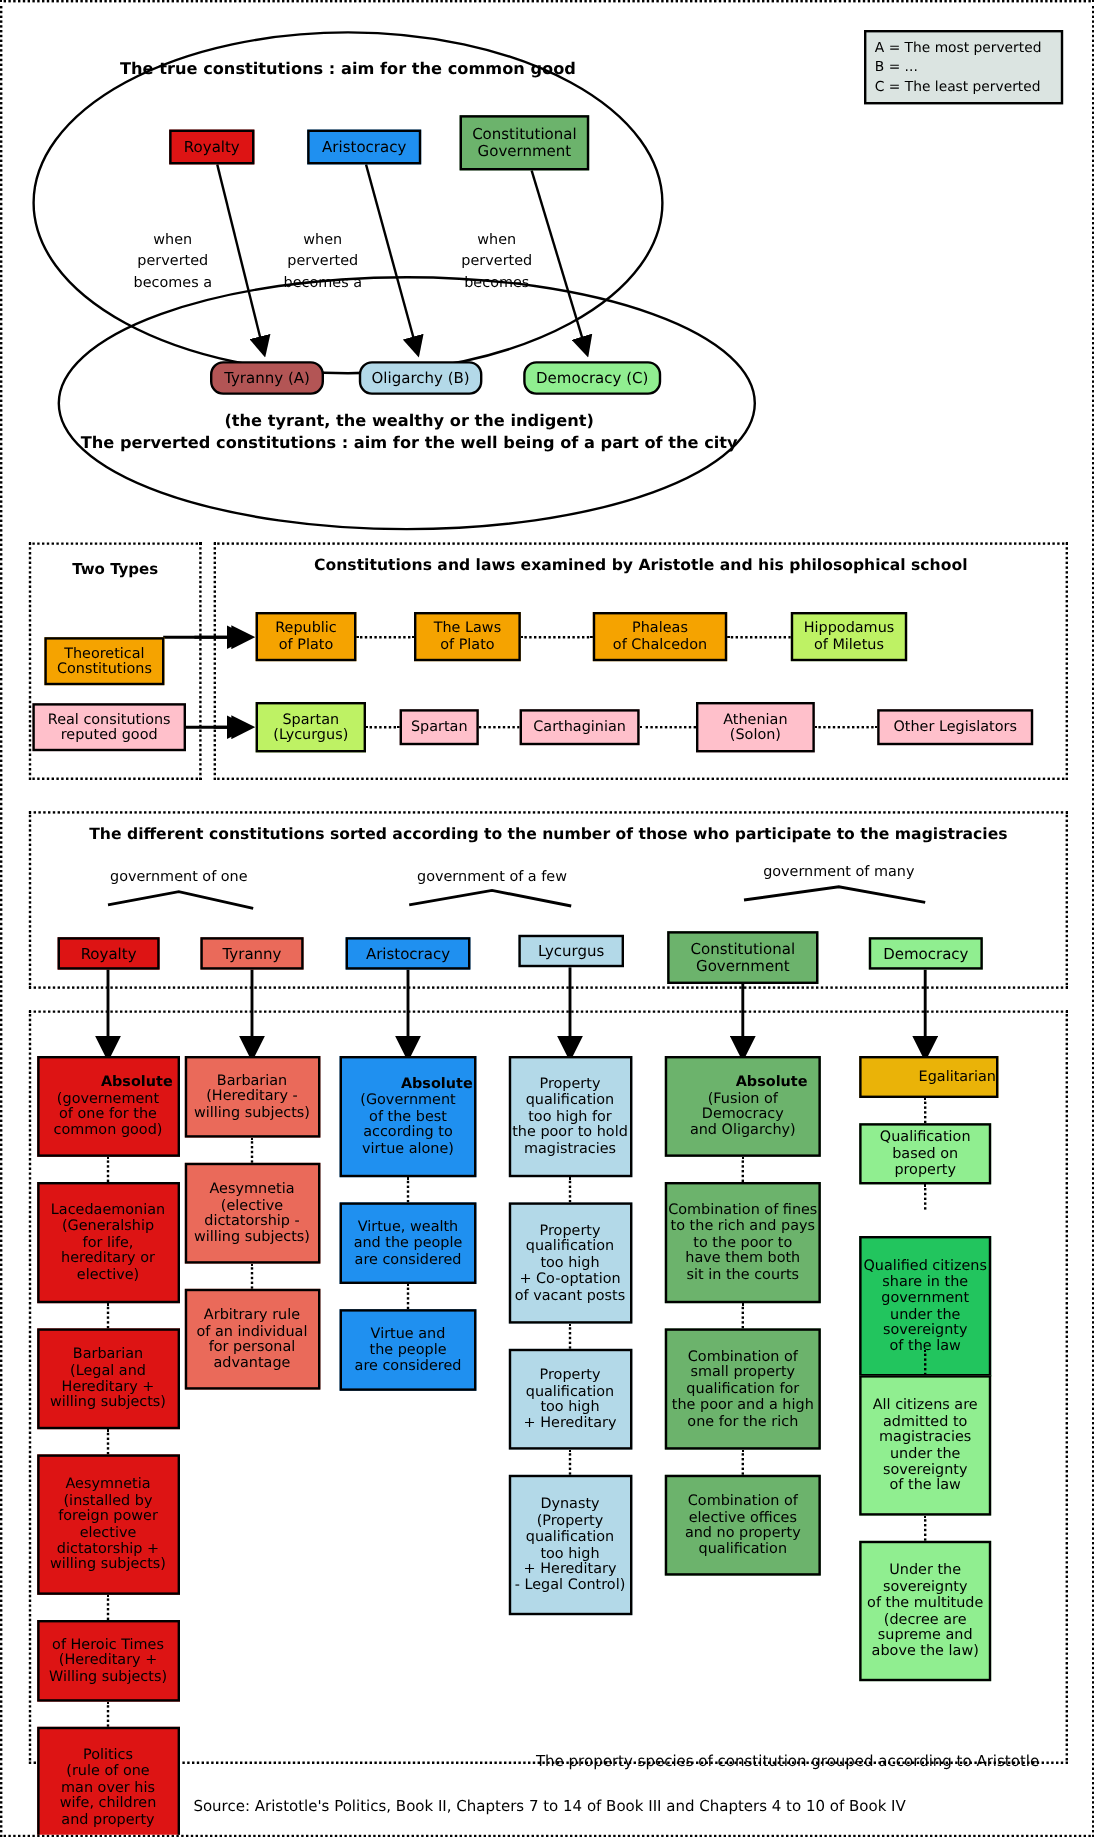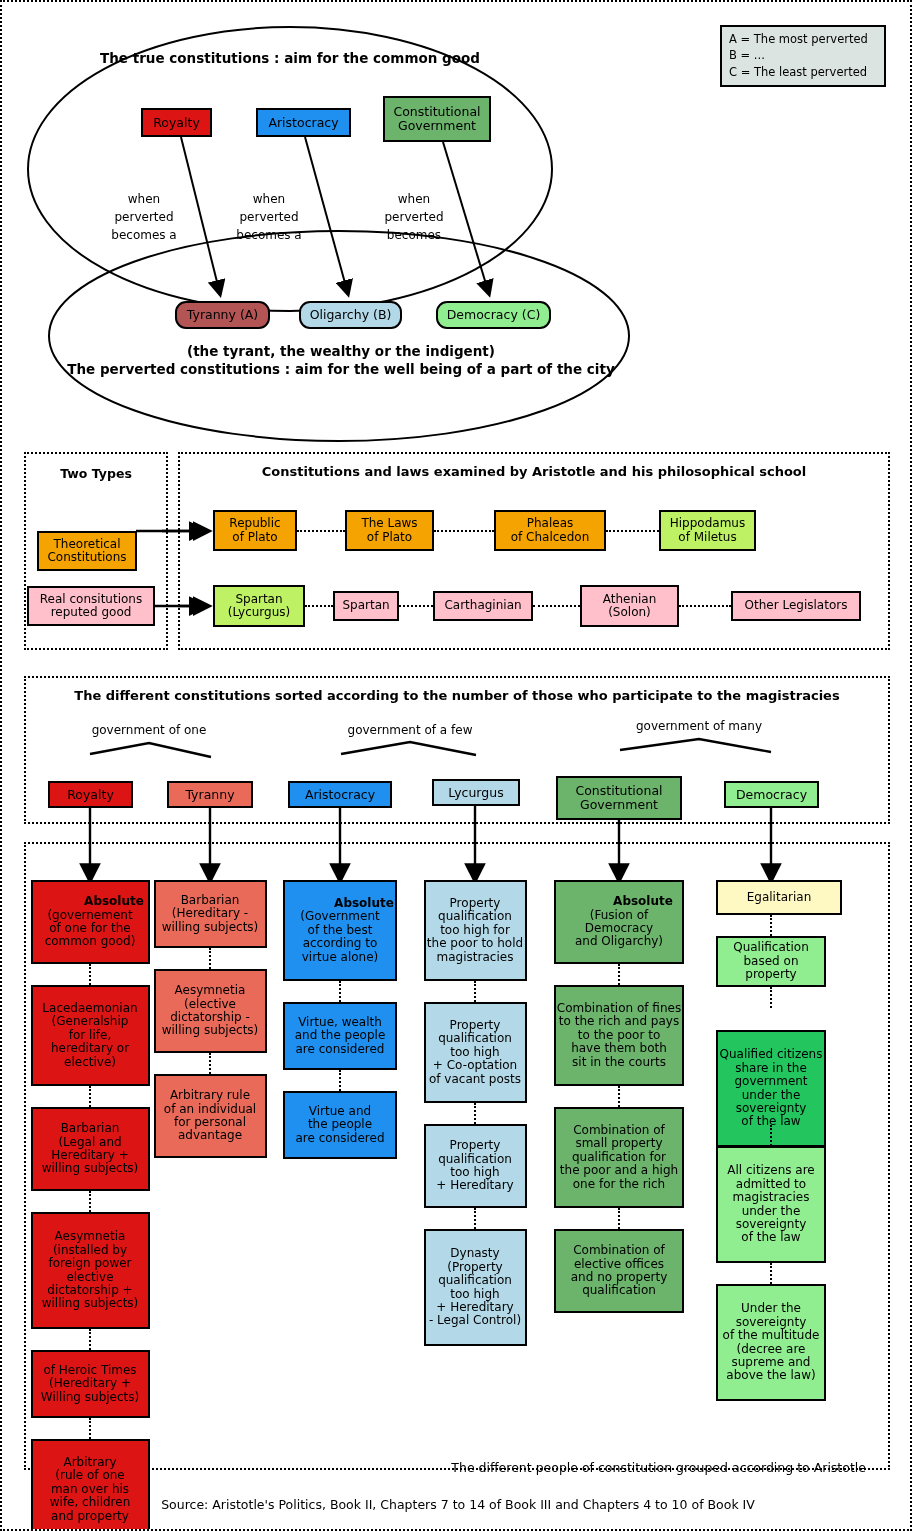--- a/index.html
+++ b/index.html
@@ -226,21 +226,21 @@
 (installed by
 foreign power
 elective
 dictatorship +
 willing subjects)</div></div>
       <div class="abs" style="left: 87px; top: 1327px; height: 21px; border-left: 2.5px dotted rgb(0, 0, 0);"></div>
       <div class="abs box" style="left: 28.5px; top: 1348px; width: 119px; height: 68px; background: rgb(221, 20, 20); font-size: 12px; flex-direction: column;"><div style="white-space: pre-line;">of Heroic Times
 (Hereditary +
 Willing subjects)</div></div>
       <div class="abs" style="left: 87px; top: 1416px; height: 21px; border-left: 2.5px dotted rgb(0, 0, 0);"></div>
-      <div class="abs box" style="left: 28.5px; top: 1437px; width: 119px; height: 101px; background: rgb(221, 20, 20); font-size: 12px; flex-direction: column;"><div style="white-space: pre-line;">Arbitrary
+      <div class="abs box" style="left: 28.5px; top: 1437px; width: 119px; height: 101px; background: rgb(221, 20, 20); font-size: 12px; flex-direction: column;"><div style="white-space: pre-line;">Politics
 (rule of one
 man over his
 wife, children
 and property</div></div>
       <div class="abs box" style="left: 151.5px; top: 878px; width: 113px; height: 68px; background: rgb(234, 106, 90); font-size: 12px; flex-direction: column;"><div style="white-space: pre-line;">Barbarian
 (Hereditary -
 willing subjects)</div></div>
       <div class="abs" style="left: 207px; top: 946px; height: 21px; border-left: 2.5px dotted rgb(0, 0, 0);"></div>
       <div class="abs box" style="left: 151.5px; top: 967px; width: 113px; height: 84px; background: rgb(234, 106, 90); font-size: 12px; flex-direction: column;"><div style="white-space: pre-line;">Aesymnetia
 (elective
@@ -299,21 +299,21 @@
       <div class="abs box" style="left: 552px; top: 1105px; width: 130px; height: 101px; background: rgb(108, 179, 108); font-size: 12px; flex-direction: column;"><div style="white-space: pre-line;">Combination of
 small property
 qualification for
 the poor and a high
 one for the rich</div></div>
       <div class="abs" style="left: 616px; top: 1206px; height: 21px; border-left: 2.5px dotted rgb(0, 0, 0);"></div>
       <div class="abs box" style="left: 552px; top: 1227px; width: 130px; height: 84px; background: rgb(108, 179, 108); font-size: 12px; flex-direction: column;"><div style="white-space: pre-line;">Combination of
 elective offices
 and no property
 qualification</div></div>
-      <div class="abs box" style="left: 714px; top: 878px; width: 126px; height: 35px; background: #fef9c3; font-size: 12px; flex-direction: column;"><div style="white-space: pre-line;">Egalitarian</div></div>
+      <div class="abs box" style="left: 714px; top: 878px; width: 116px; height: 35px; background: #eab308; font-size: 12px; flex-direction: column; align-items: flex-end;"><div style="white-space: pre-line;">Egalitarian</div></div>
       <div class="abs" style="left: 768px; top: 913px; height: 21px; border-left: 2.5px dotted rgb(0, 0, 0);"></div>
       <div class="abs box" style="left: 714px; top: 934px; width: 110px; height: 51px; background: rgb(144, 238, 144); font-size: 12px; flex-direction: column;"><div style="white-space: pre-line;">Qualification
 based on property</div></div>
       <div class="abs" style="left: 768px; top: 985px; height: 21px; border-left: 2.5px dotted rgb(0, 0, 0);"></div>
       <div class="abs box" style="left: 714px; top: 1028px; width: 110px; height: 117px; background: #22c55e; font-size: 12px; flex-direction: column;"><div style="white-space: pre-line;">Qualified citizens
 share in the
 government
 under the
 sovereignty
 of the law</div></div>
@@ -326,17 +326,17 @@
 of the law</div></div>
       <div class="abs" style="left: 768px; top: 1261px; height: 21px; border-left: 2.5px dotted rgb(0, 0, 0);"></div>
       <div class="abs box" style="left: 714px; top: 1282px; width: 110px; height: 117px; background: rgb(144, 238, 144); font-size: 12px; flex-direction: column;"><div style="white-space: pre-line;">Under the
 sovereignty
 of the multitude
 (decree are
 supreme and
 above the law)</div></div>
     </div>
 
-  <div class="abs" style="left:400px;top:1458px;width:464px;font-size:12.5px;text-align:right;">The different people of constitution grouped according to Aristotle</div>
+  <div class="abs" style="left:400px;top:1458px;width:464px;font-size:12.5px;text-align:right;">The property species of constitution grouped according to Aristotle</div>
 
   <div class="abs ctr" style="left:20px;top:1495px;width:872px;font-size:12.5px;">Source: Aristotle's Politics, Book II, Chapters 7 to 14 of Book III and Chapters 4 to 10 of Book IV</div>
 
 </div>
 
 </body></html>

